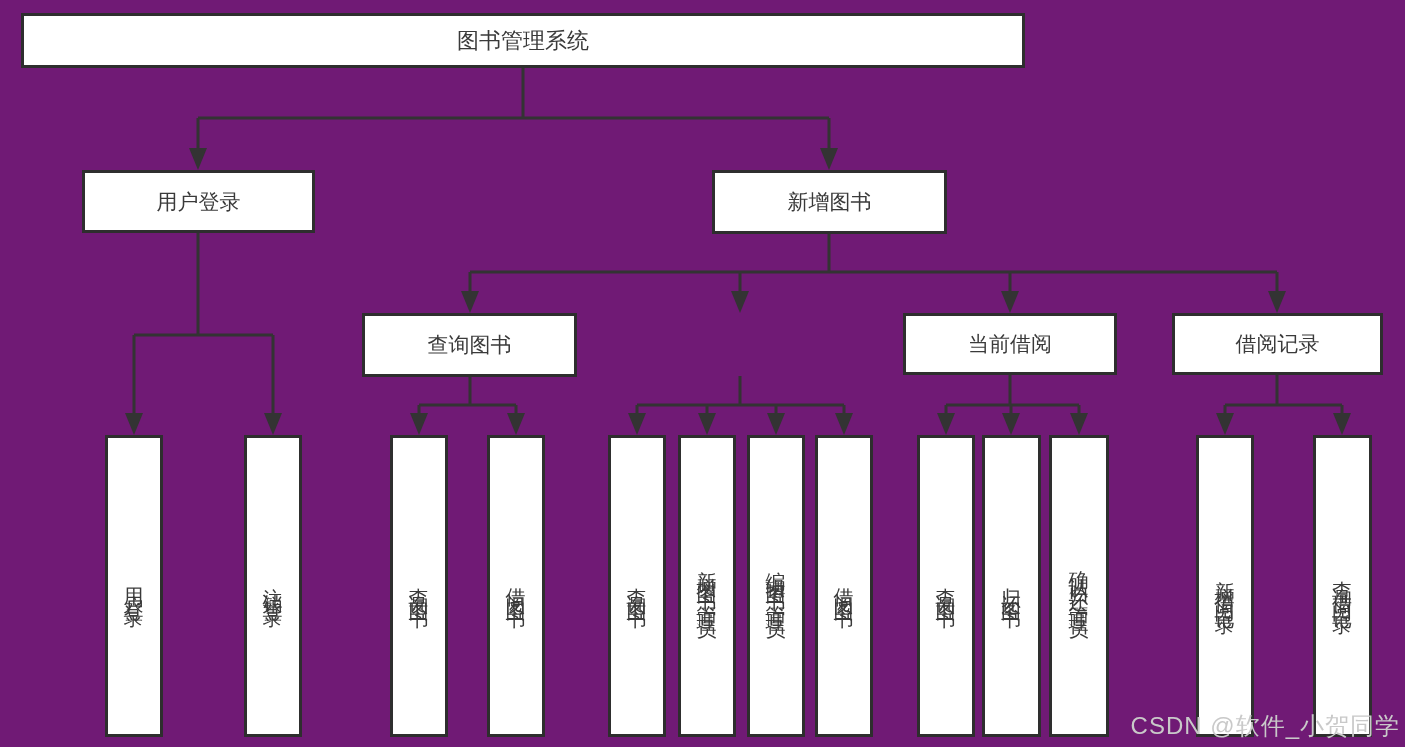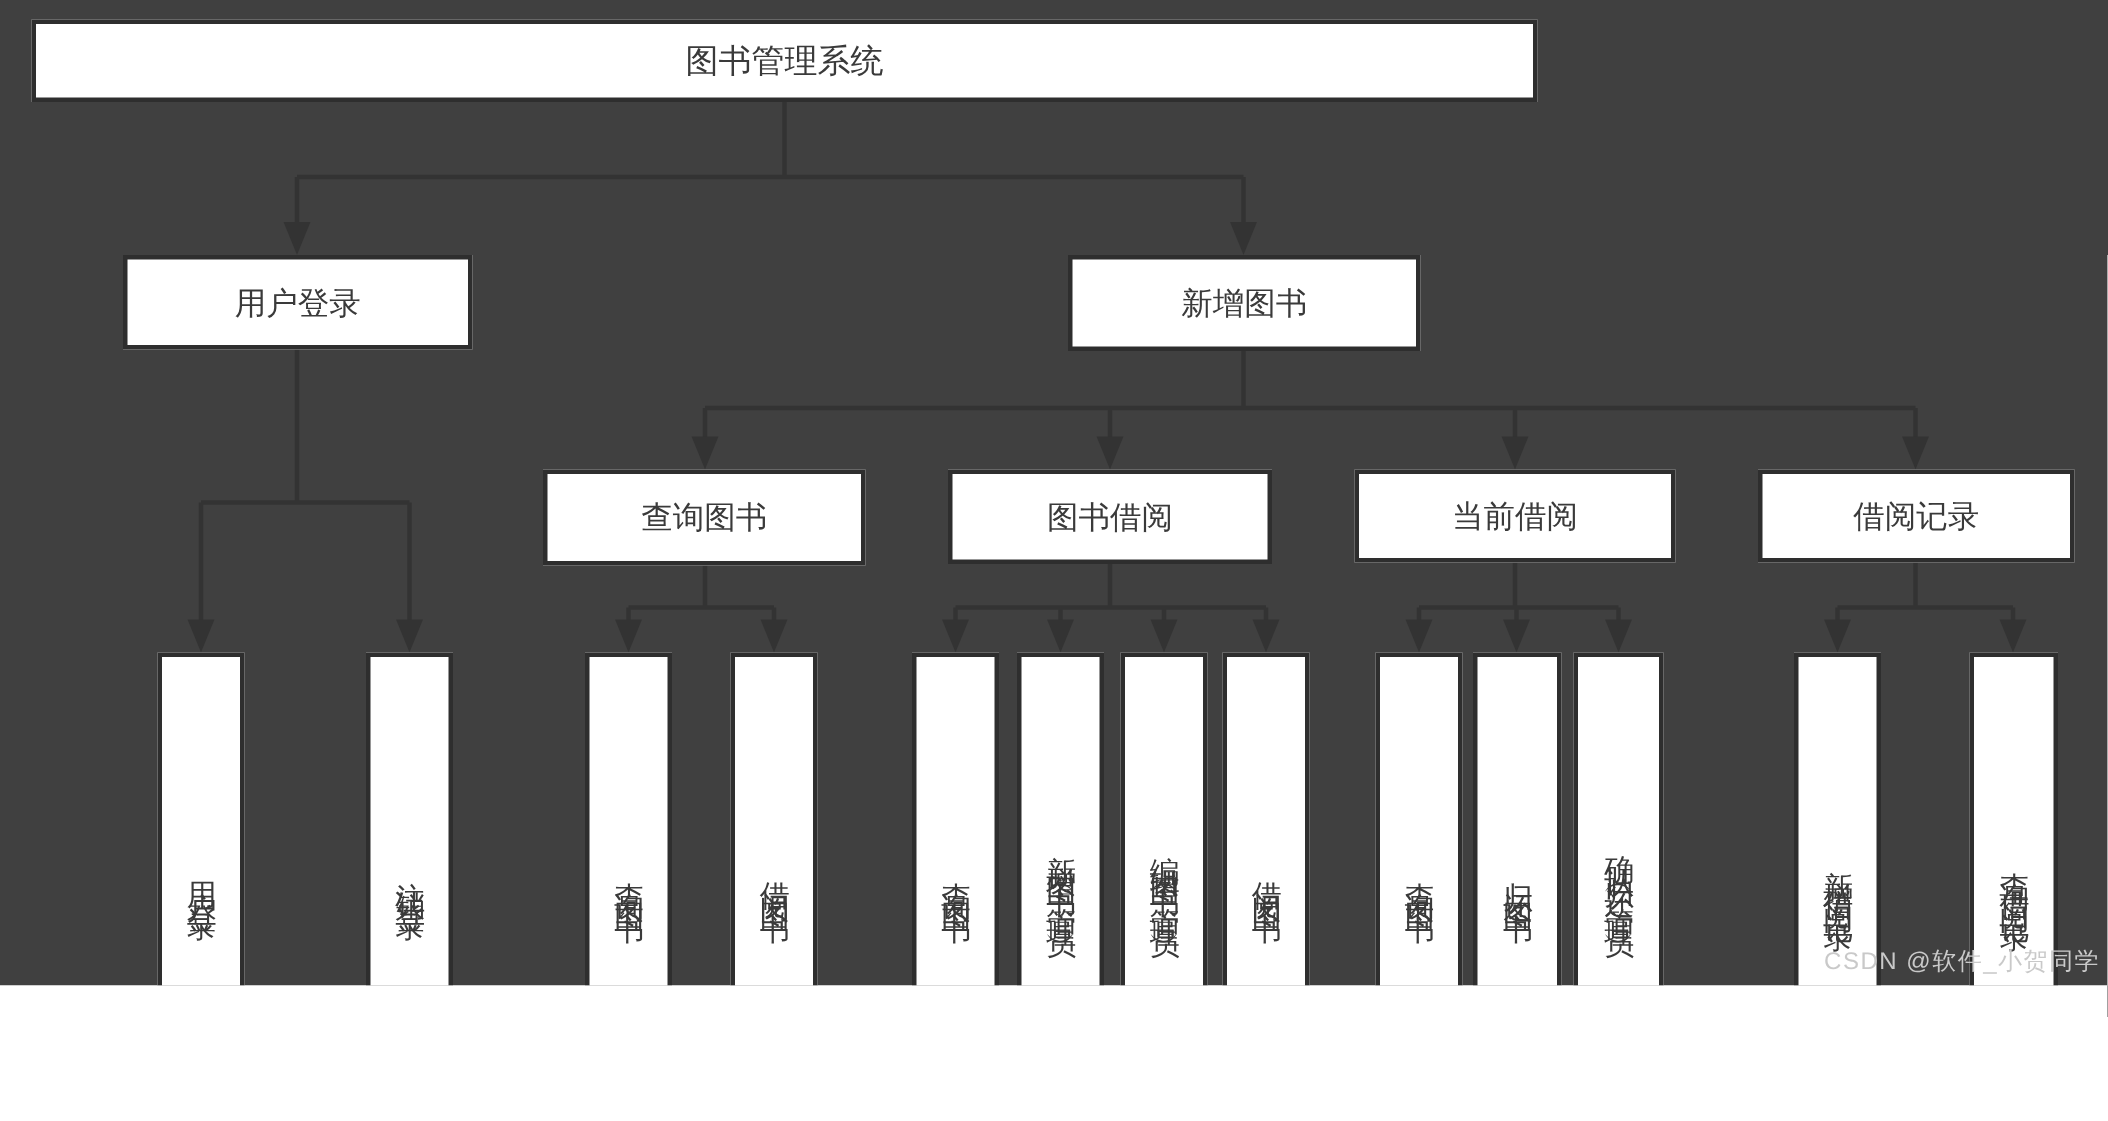--- a/index.html
+++ b/index.html
@@ -4,22 +4,22 @@
 <style>
   html, body {
     margin: 0;
     padding: 0;
     background: #ffffff;
     font-family: "Liberation Sans", sans-serif;
   }
   #stage {
     position: relative;
     width: 1405px;
-    height: 657px;
-    background: #404040;
+    height: 747px;
+    background: #701a75;
     overflow: hidden;
   }
   #wires {
     position: absolute;
     left: 0; top: 0;
     width: 1405px;
     height: 747px;
     pointer-events: none;
   }
   .node {
@@ -40,21 +40,21 @@
     text-orientation: mixed;
     font-size: 20px;
     line-height: 1;
     letter-spacing: 7px;
     white-space: nowrap;
   }
   .wm {
     position: absolute;
     right: 5px;
     bottom: 5px;
-    font-size: 16px;
+    font-size: 24px;
     color: #c9c9c9;
     z-index: 5;
     letter-spacing: 1px;
   }
 </style>
 </head>
 <body>
 
 <div id="stage">
 
@@ -98,23 +98,20 @@
   <div class="node h" style="left:82px;top:170px;width:233px;height:63px">
     <span>用户登录</span>
   </div>
   <div class="node h" style="left:712px;top:170px;width:235px;height:64px">
     <span>新增图书</span>
   </div>
 
   <div class="node h" style="left:362px;top:313px;width:215px;height:64px">
     <span>查询图书</span>
   </div>
-  <div class="node h" style="left:632px;top:313px;width:216px;height:63px">
-    <span>图书借阅</span>
-  </div>
   <div class="node h" style="left:1172px;top:313px;width:211px;height:62px">
     <span>借阅记录</span>
   </div>
   <div class="node h" style="left:903px;top:313px;width:214px;height:62px">
     <span>当前借阅</span>
   </div>
 
   <div class="node v" style="left:105px;top:435px;width:58px;height:302px">
     <span>用户登录</span>
   </div>

